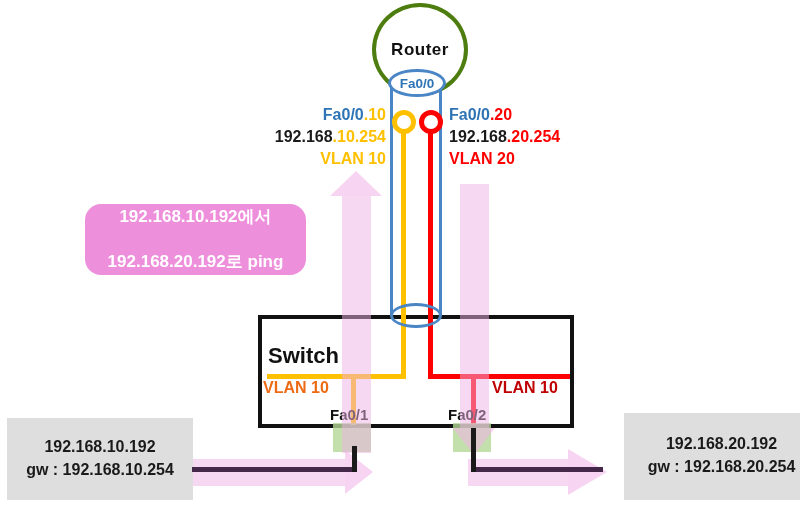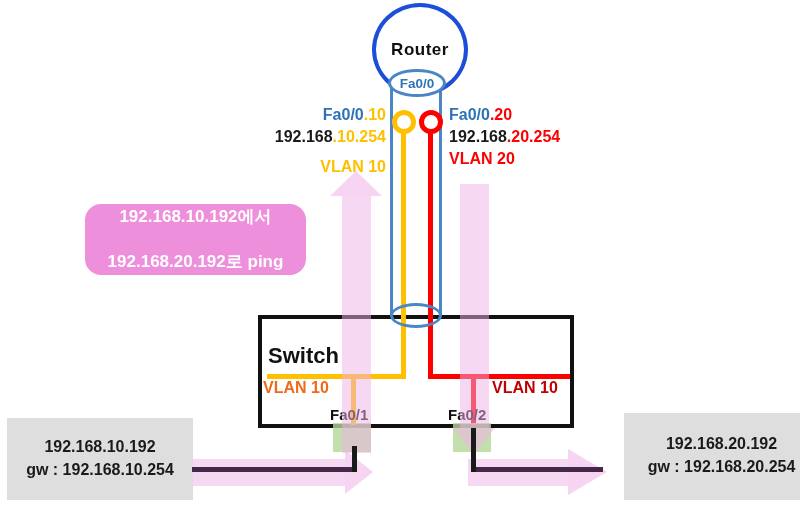--- a/index.html
+++ b/index.html
@@ -3,21 +3,21 @@
 <meta charset="utf-8">
 <style>
   html,body{margin:0;padding:0;background:#fff;}
   .canvas{
     position:relative;width:800px;height:509px;background:#ffffff;overflow:hidden;
     font-family:"Liberation Sans","DejaVu Sans",sans-serif;font-weight:bold;color:#1a1a1a;
   }
   .abs{position:absolute;}
 
   
-  .router-circle{left:372px;top:3px;width:88px;height:85px;border:4px solid #1d4ed8;border-radius:50%;
+  .router-circle{left:372px;top:3px;width:88px;height:85px;border:4px solid #4d7c0f;border-radius:50%;
     background:#fff;z-index:2;display:flex;align-items:center;justify-content:center;}
   .router-label{font-size:17px;color:#111;letter-spacing:.5px;}
 
   
   .cyl-body{left:390px;top:83px;width:52px;height:232px;border-left:3px solid #4a86c6;border-right:3px solid #4a86c6;box-sizing:border-box;z-index:3;}
   .cyl-bottom{left:390px;top:303px;width:52px;height:25px;border:3px solid #4a86c6;border-radius:50%;box-sizing:border-box;z-index:3;background:transparent;}
   .cyl-top{left:388px;top:69px;width:58px;height:28px;border:3px solid #4a86c6;border-radius:50%;box-sizing:border-box;
     background:#fff;z-index:4;display:flex;align-items:center;justify-content:center;}
   .cyl-top span{font-size:13.5px;color:#2e74b5;}
 
@@ -26,21 +26,21 @@
   .wire-red-v{left:428px;top:132px;width:5px;height:247px;background:#ff0000;z-index:2;}
   .dot{width:24px;height:24px;border-radius:50%;background:#fff;box-sizing:border-box;z-index:4;}
   .dot-orange{left:392px;top:110px;border:5px solid #ffc000;}
   .dot-red{left:419px;top:110px;border:5px solid #ff0000;}
 
   
   .subif{width:200px;font-size:16px;line-height:22px;z-index:7;}
   .subif-left{left:186px;top:104px;text-align:right;}
   .subif-right{left:449px;top:104px;text-align:left;}
   .c-blue{color:#2e74b5;}
-  .c-orange{color:#ffc000;margin-top:8px;}
+  .c-orange{color:#ffc000;}
   .c-red{color:#ff0000;}
   .c-black{color:#1a1a1a;text-align:right;}
 
   
   .callout{left:85px;top:204px;width:221px;height:71px;background:#ee8fdc;border-radius:16px;z-index:7;
     display:flex;flex-direction:column;align-items:center;justify-content:space-between;}
   .callout div{color:#fff;font-size:17px;line-height:26px;white-space:nowrap;}
 
   
   .switch-box{left:258px;top:315px;width:316px;height:113px;border:4px solid #111;box-sizing:border-box;z-index:1;background:transparent;}

